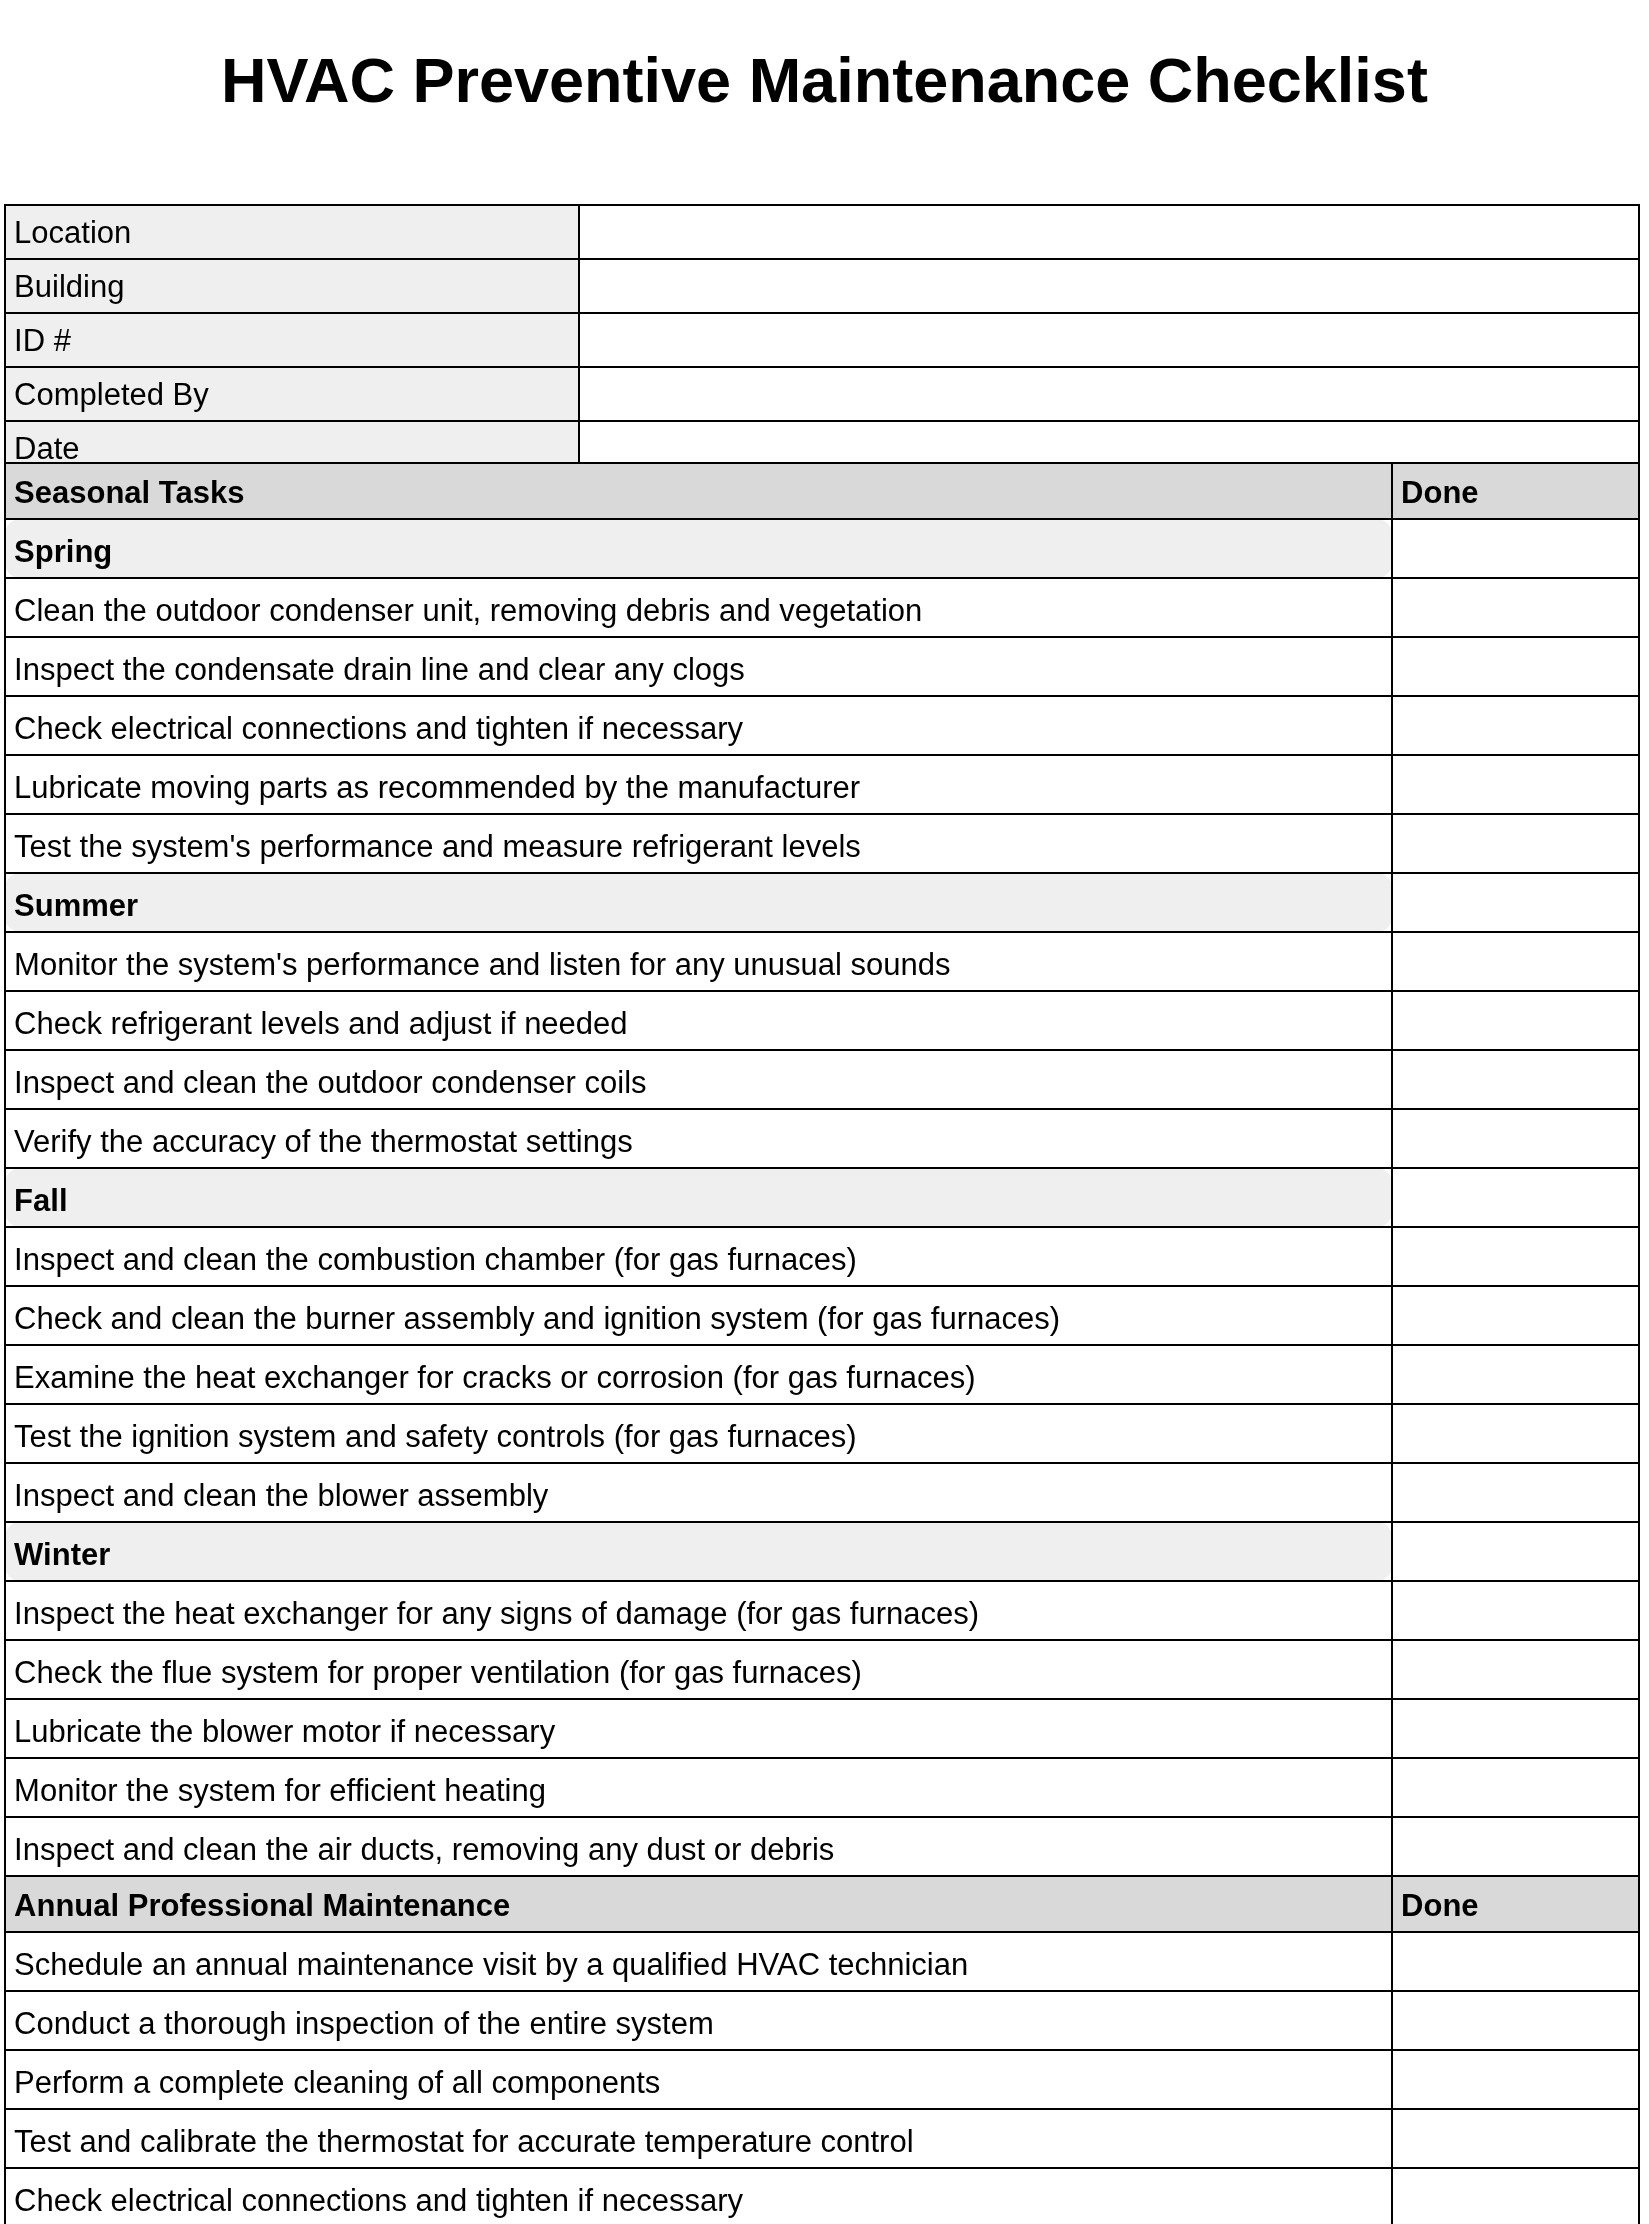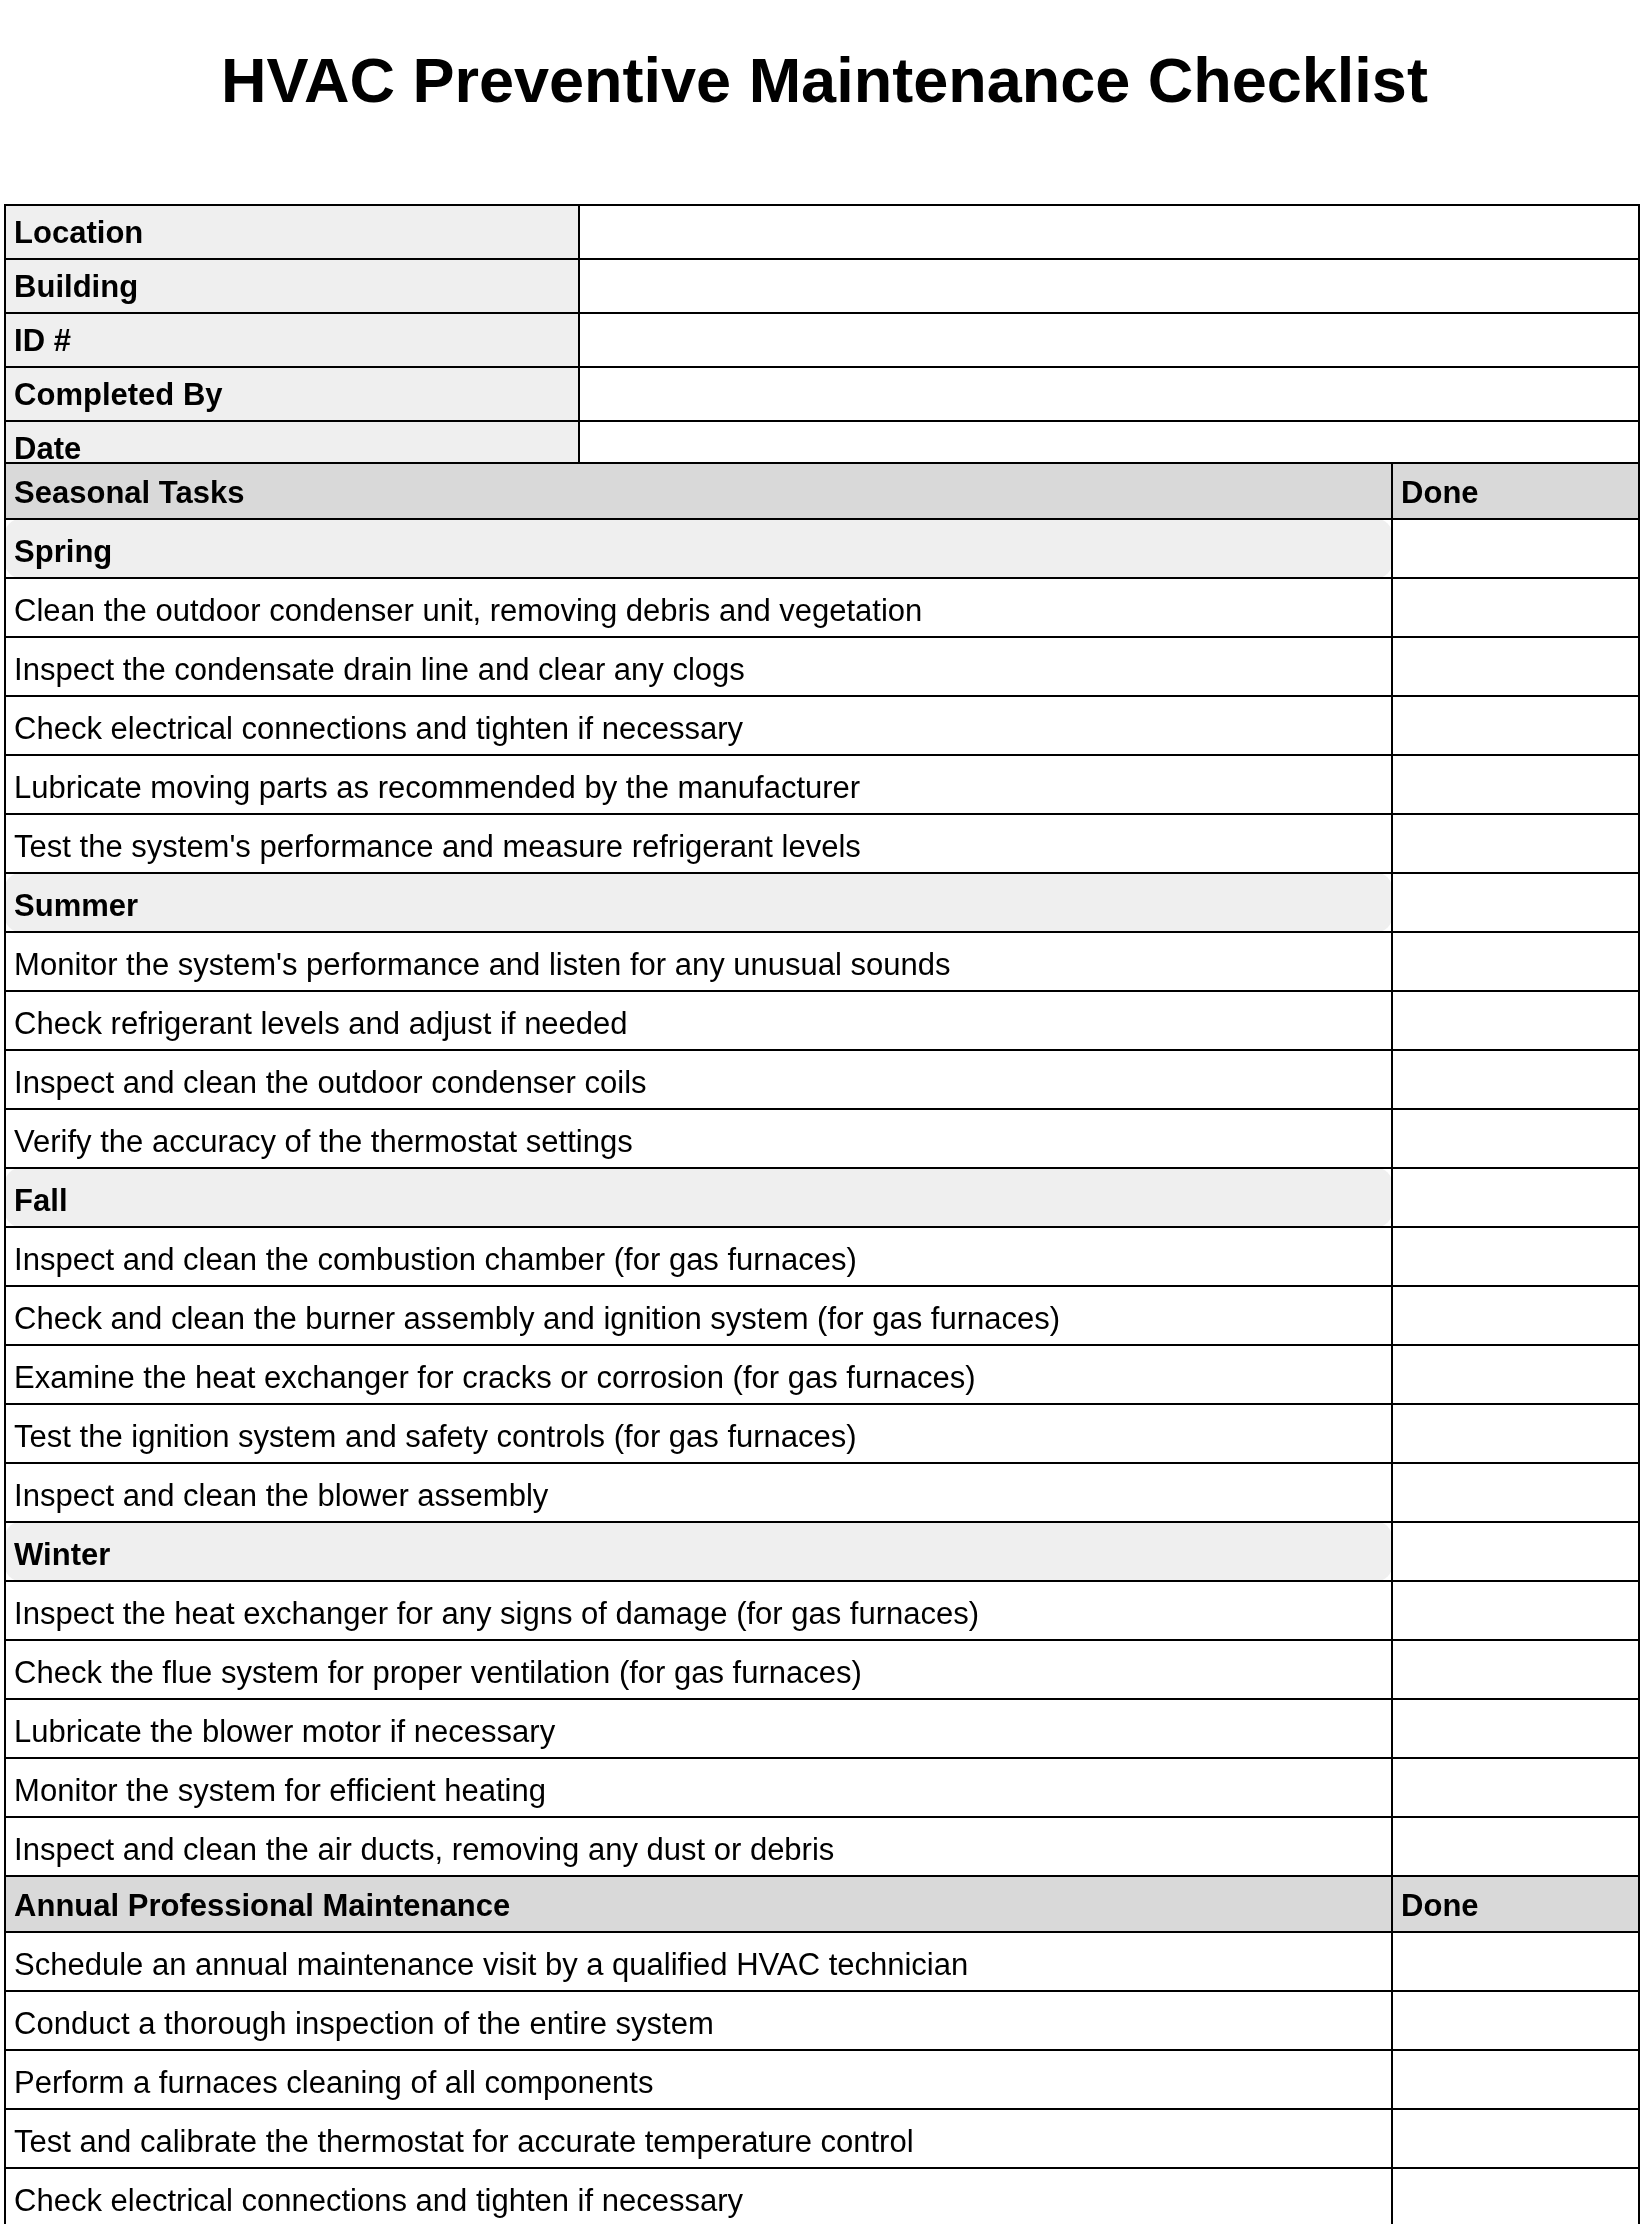--- a/index.html
+++ b/index.html
@@ -33,21 +33,21 @@
   td, th {
     border: 2.6px solid #000;
     vertical-align: bottom;
     padding: 0 7px 7px 7.8px;
     font-size: 31px;
     font-weight: normal;
     text-align: left;
     overflow: hidden;
     white-space: nowrap;
   }
-  .info-label   { background: var(--section_bg, #efefef); font-weight: bold; height: 45px; }
+  .info-label   { background: var(--section_bg, #efefef); font-weight: normal; height: 45px; }
   .info-value   { background: #ffffff; height: 45px; }
   .col-head     { background: var(--header_bg, #d9d9d9); font-weight: bold; text-align: left; height: 47px; }
   .section-name { background: var(--section_bg, #efefef); font-weight: bold; height: 50px; border-radius: 15px; }
   .task-cell    { background: #ffffff; height: 50px; }
   .done-cell    { background: #ffffff; }
 </style>
 </head>
 <body>
 
 <div class="page">
@@ -196,21 +196,21 @@
       </tr>
       <tr>
         <td class="task-cell">Schedule an annual maintenance visit by a qualified HVAC technician</td>
         <td class="done-cell"></td>
       </tr>
       <tr>
         <td class="task-cell">Conduct a thorough inspection of the entire system</td>
         <td class="done-cell"></td>
       </tr>
       <tr>
-        <td class="task-cell">Perform a furnaces cleaning of all components</td>
+        <td class="task-cell">Perform a complete cleaning of all components</td>
         <td class="done-cell"></td>
       </tr>
       <tr>
         <td class="task-cell">Test and calibrate the thermostat for accurate temperature control</td>
         <td class="done-cell"></td>
       </tr>
       <tr>
         <td class="task-cell">Check electrical connections and tighten if necessary</td>
         <td class="done-cell"></td>
       </tr>

